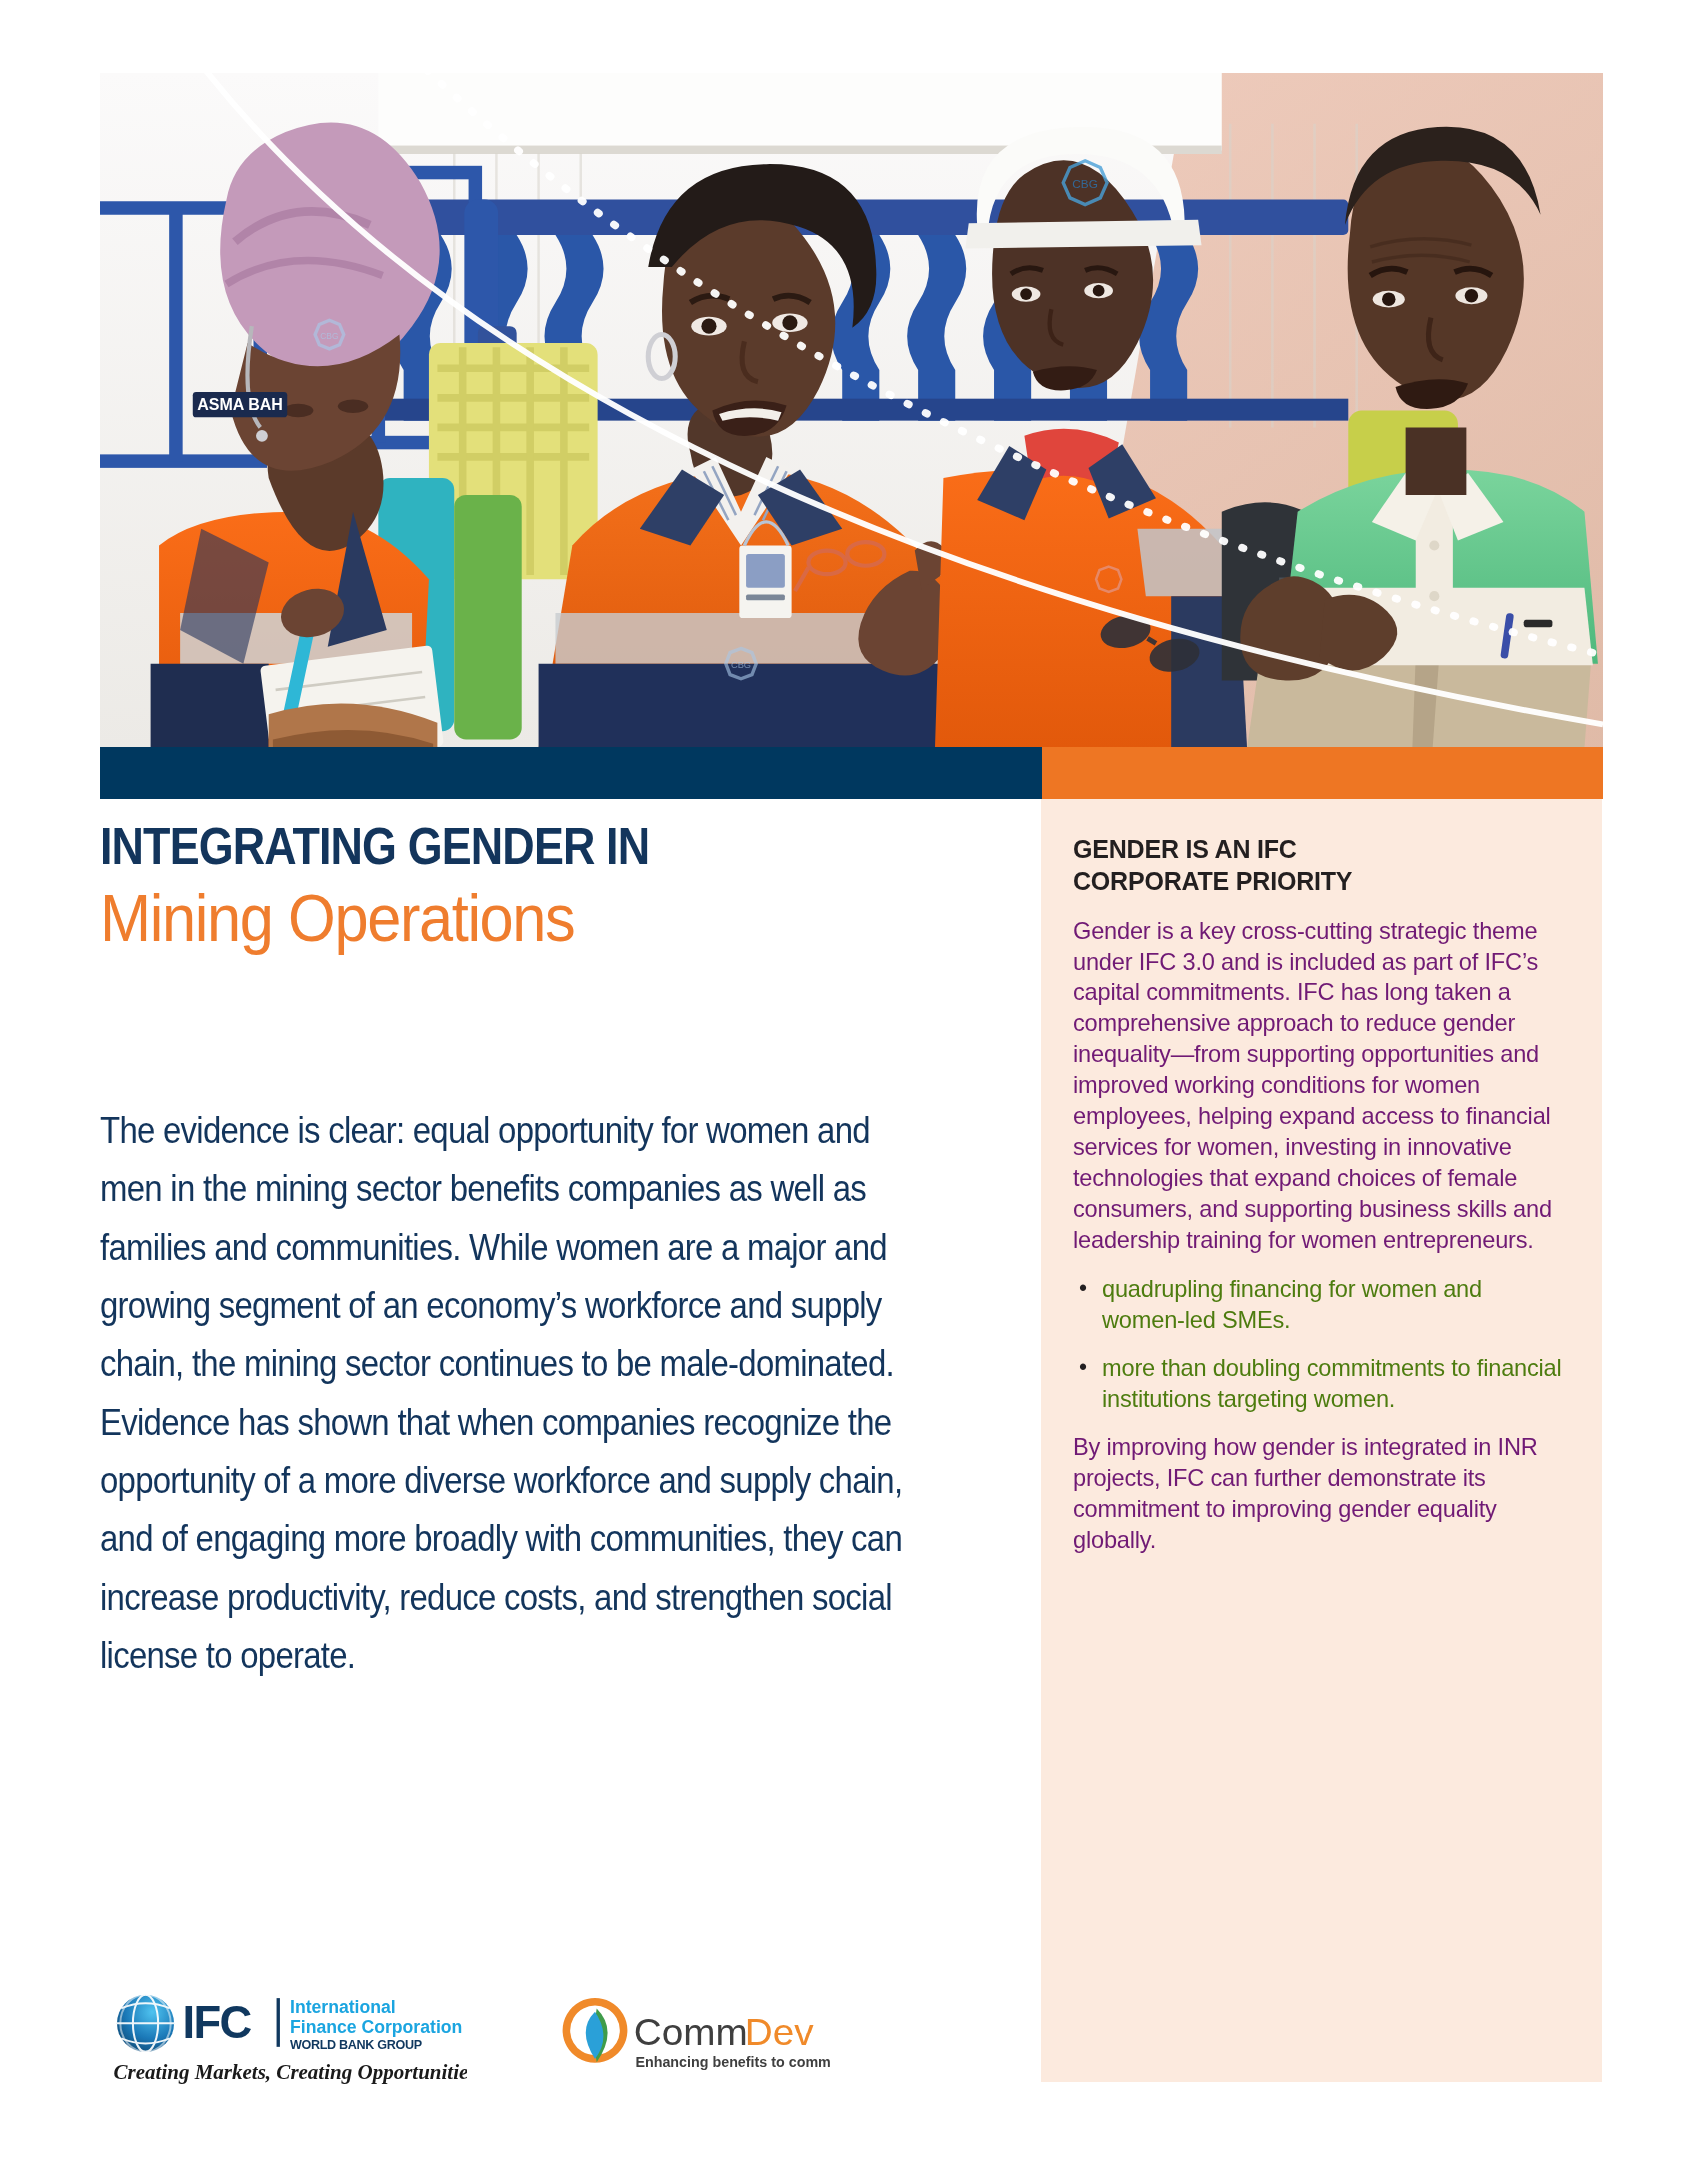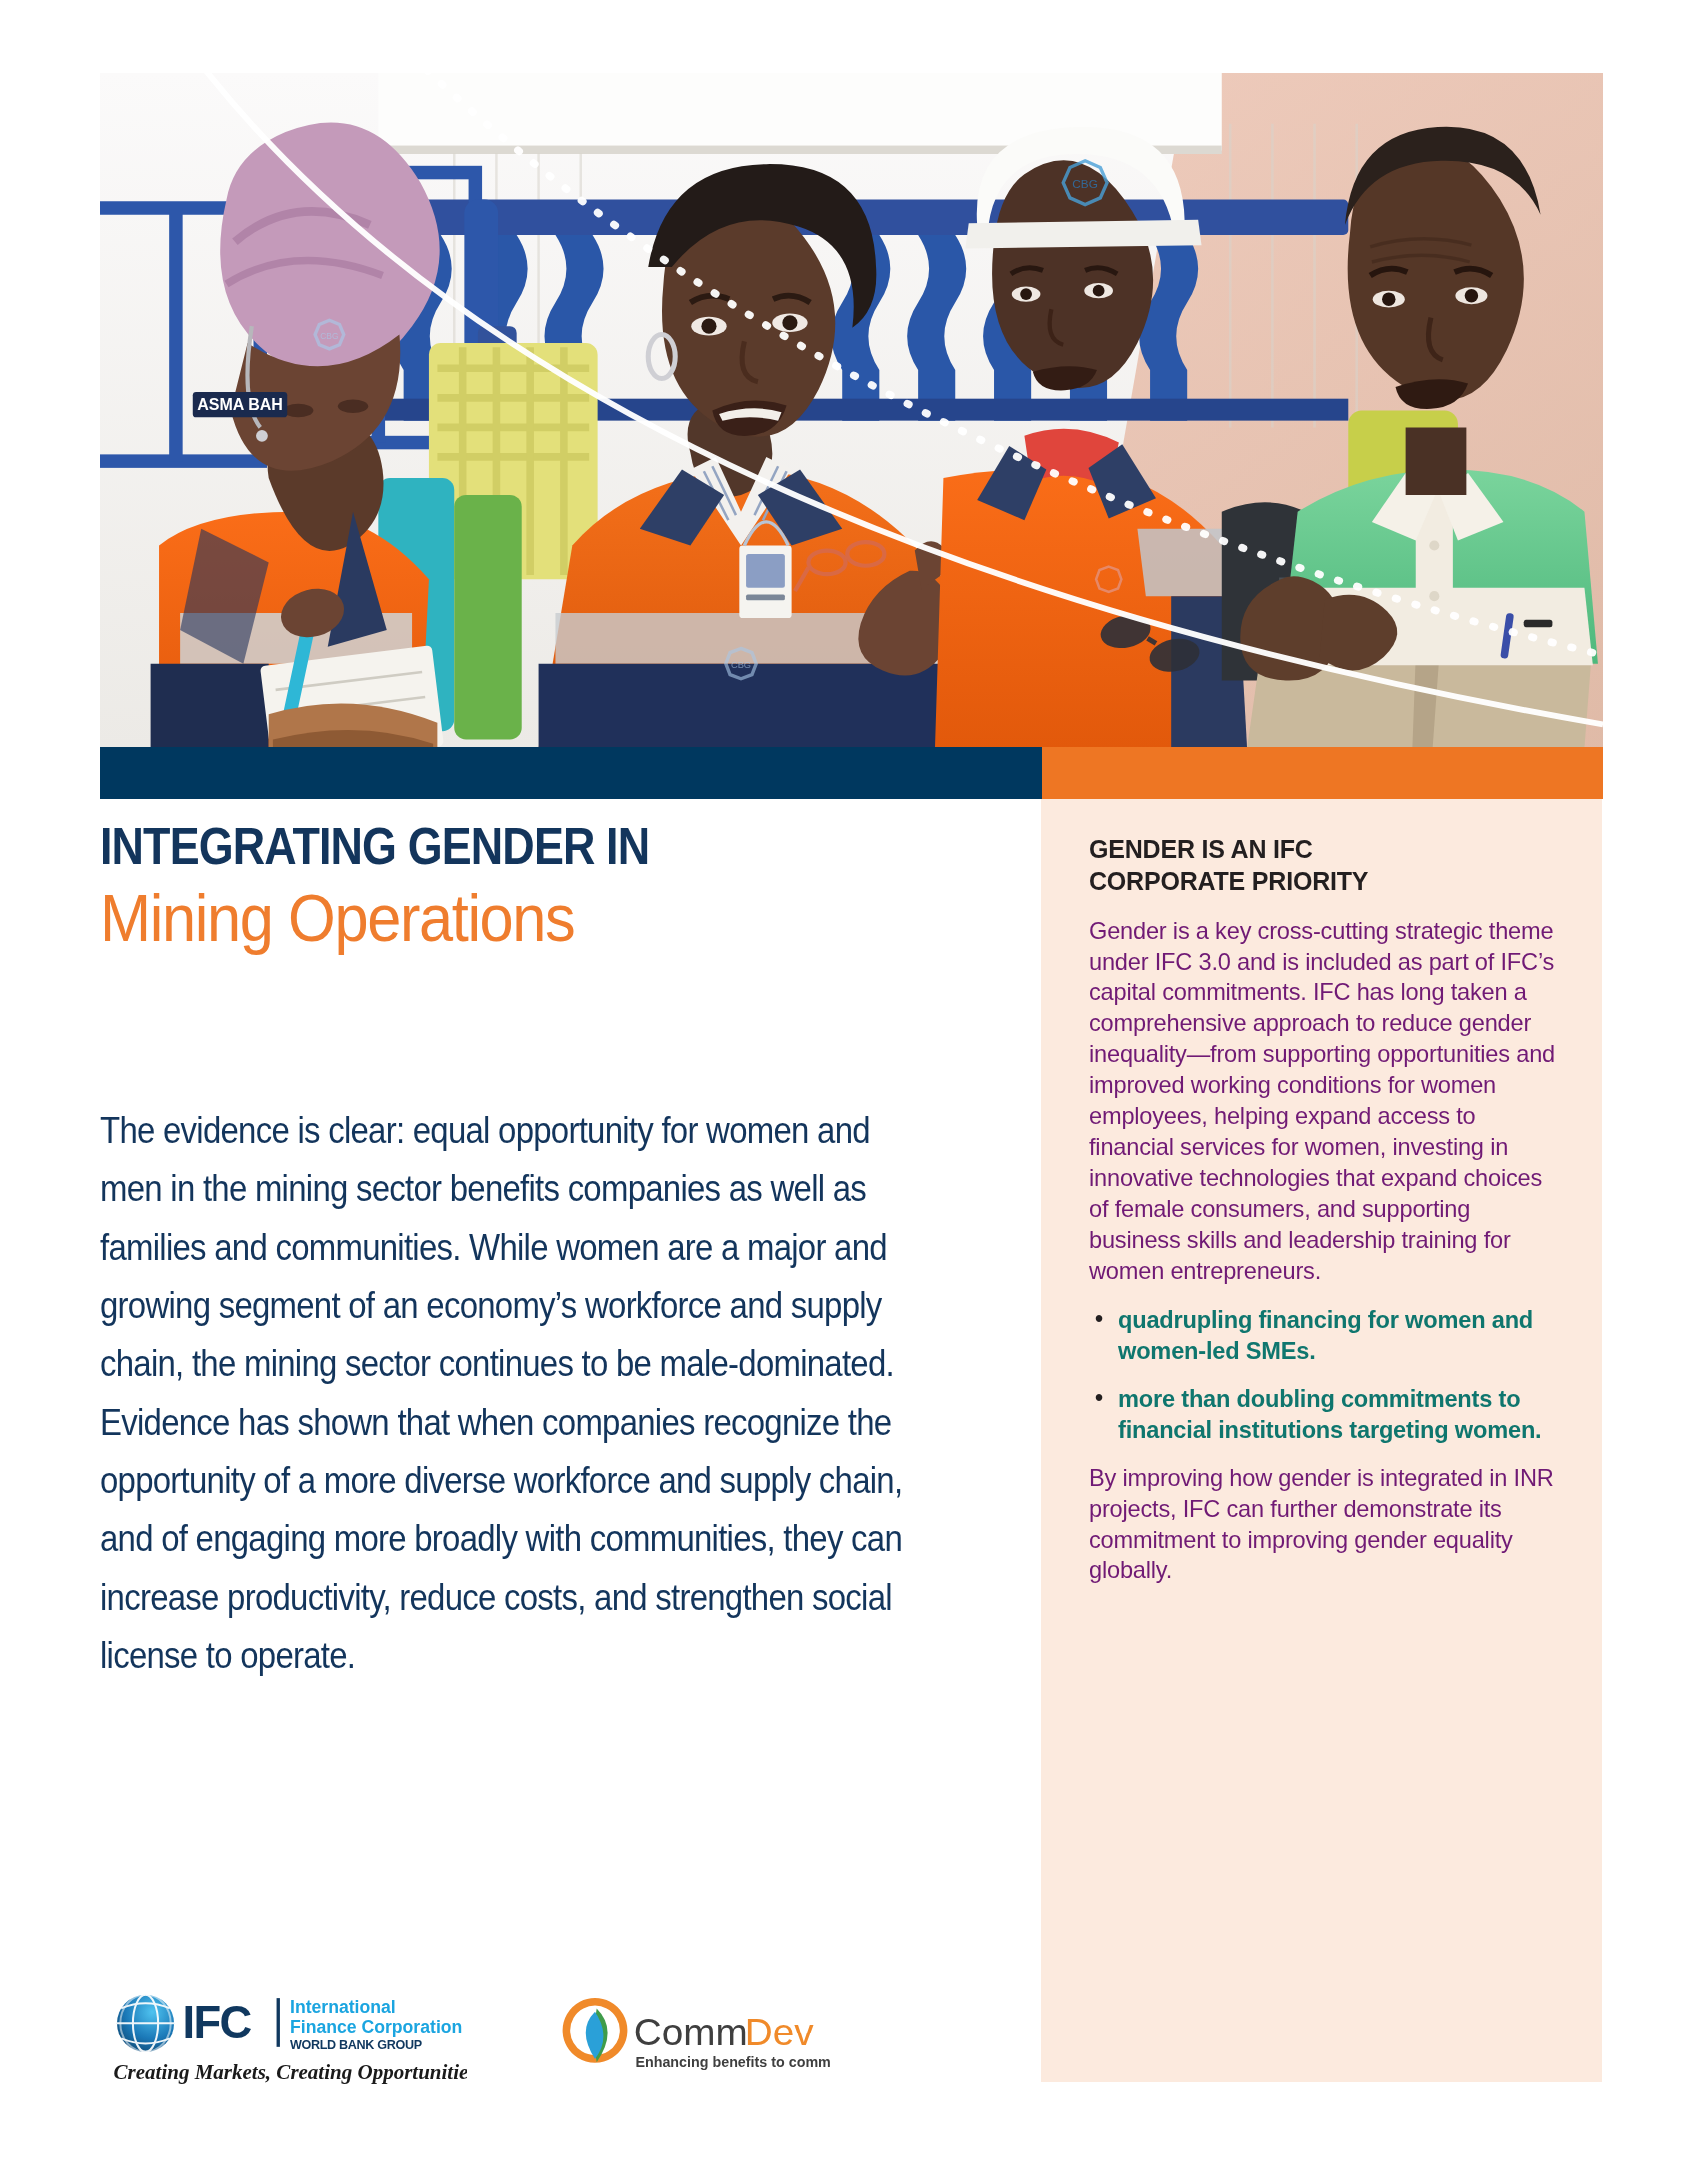--- a/index.html
+++ b/index.html
@@ -36,21 +36,21 @@
   .bar-navy  { width: 942px; background: #00385f; }
   .bar-orange{ flex: 1;      background: #ee7623; }
 
   
   .sidebar {
     position: absolute;
     left: 1041px; top: 799px;
     width: 561px; height: 1283px;
     background: #fceade;
     box-sizing: border-box;
-    padding: 35px 37px 17px 48px;
+    padding: 35px 37px 17px 32px;
   }
   .sb-head {
     font-family: "Liberation Sans", sans-serif;
     font-weight: bold;
     font-size: 25px;
     line-height: 1.26;
     letter-spacing: -0.2px;
     color: #231f20;
     margin: 0 0 18.6px 0;
     white-space: pre-line;
@@ -61,25 +61,24 @@
     line-height: 1.31;
     color: #701a75;
     margin: 0 0 18.6px 0;
     letter-spacing: -0.2px;
   }
   .sb-list { list-style: none; margin: 0 0 17px 0; padding: 0; }
   .sb-li {
     position: relative;
     font-size: 23.6px;
     line-height: 1.31;
-    color: #0f766e;
+    color: #4d7c0f;
     letter-spacing: -0.2px;
     padding-left: 29px;
     margin-bottom: 17px;
-    font-weight: bold;
   }
   .sb-li:before {
     content: "\2022";
     position: absolute; left: 5.9px; top: -0.8px;
     font-size: 23px; color: #231f20;
   }
 
   
   .title-block {
     position: absolute;

